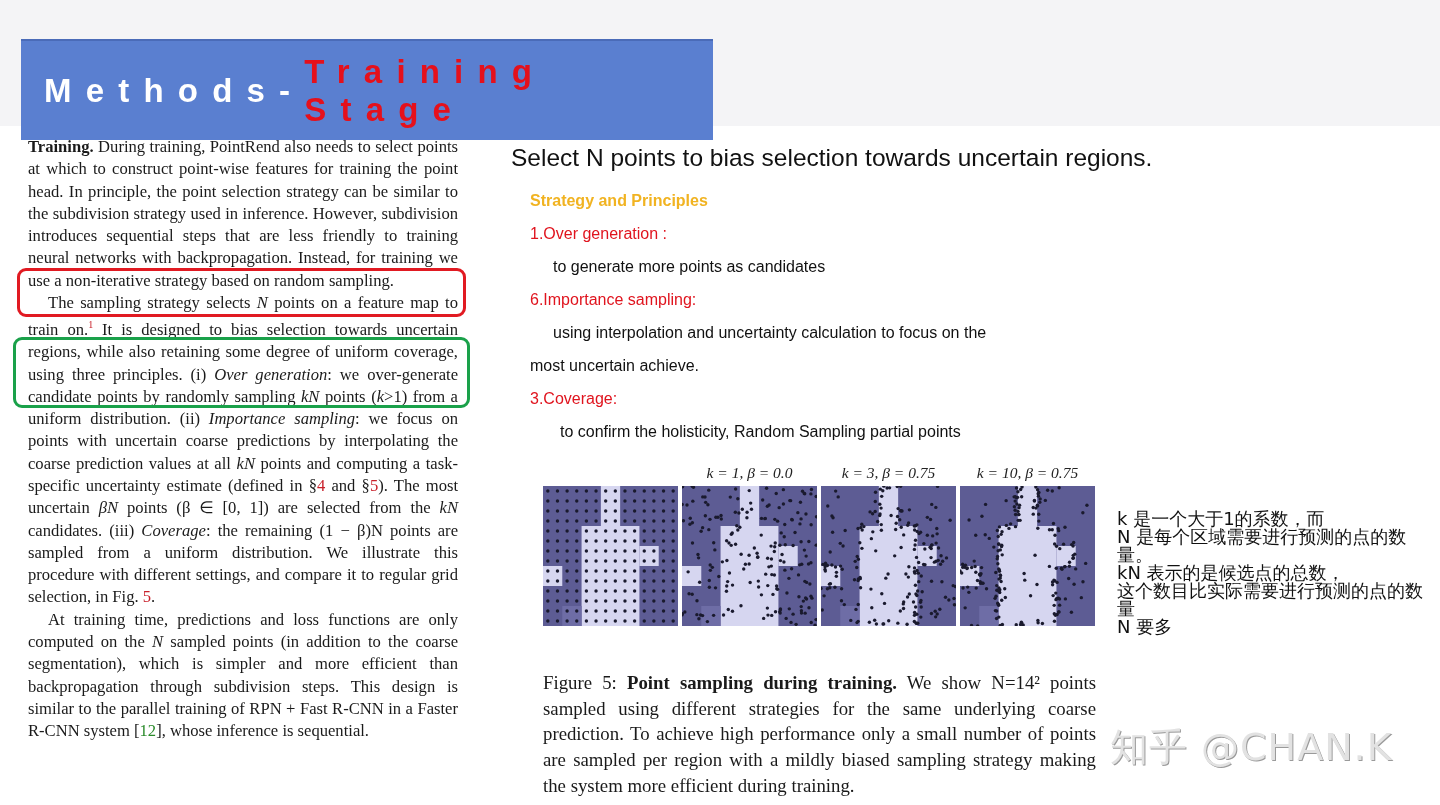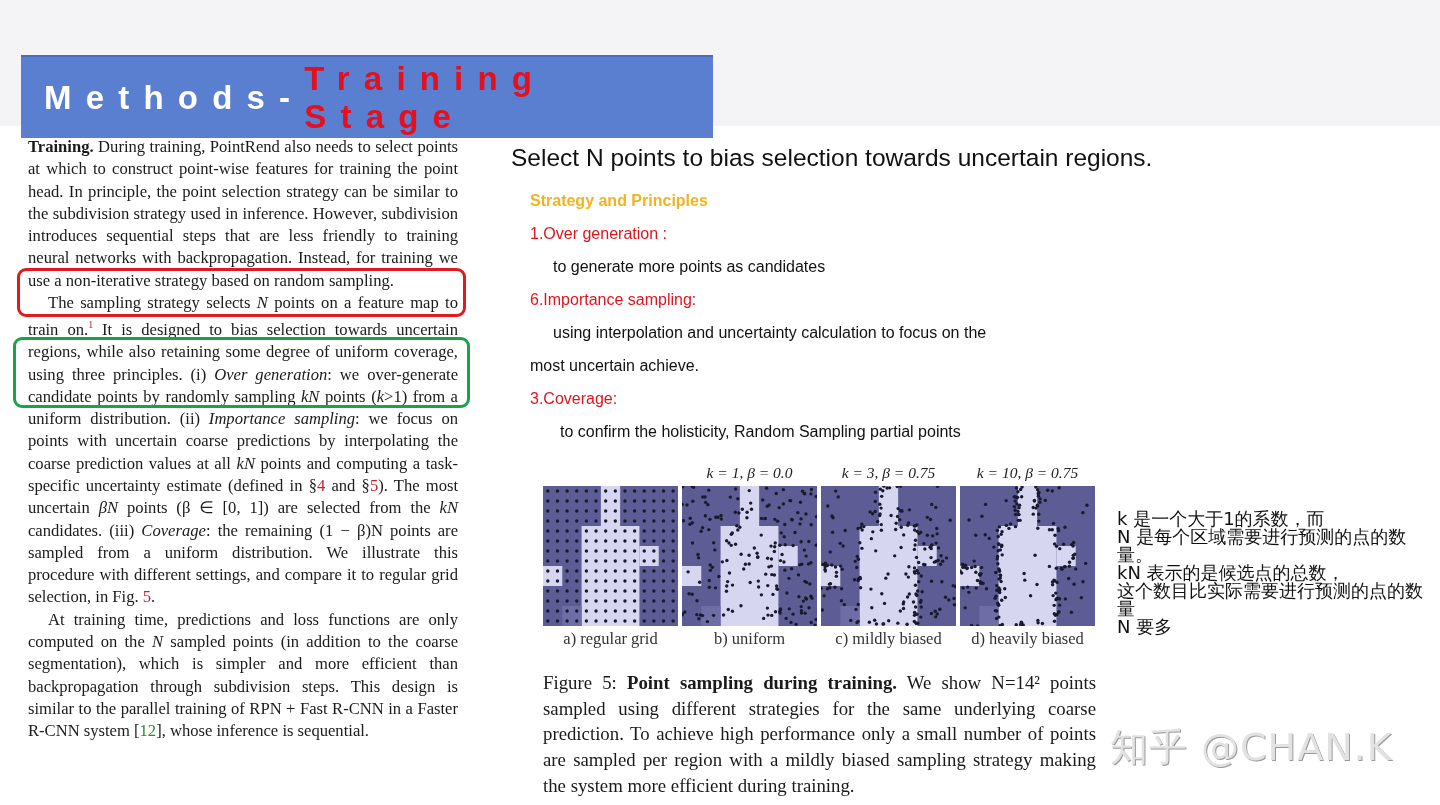--- a/index.html
+++ b/index.html
@@ -2,21 +2,21 @@
 <html><head>
 <meta charset="utf-8">
 <style>
   * { box-sizing: border-box; margin: 0; padding: 0; }
   html, body { width: 1440px; height: 805px; overflow: hidden; background: #ffffff; }
   body { position: relative; font-family: "Liberation Sans", sans-serif; }
 
   .top-band { position: absolute; left: 0; top: 0; width: 1440px; height: 126px; background: #f4f4f6; }
 
   .title-bar {
-    position: absolute; left: 21px; top: 55px; width: 692px; height: 83px;
+    position: absolute; left: 21px; top: 39px; width: 692px; height: 101px;
     background: #5a7fd0; border-top: 2px solid #4a6bb8;
     display: flex; align-items: center; padding-left: 23px;
   }
   .title-bar span { font-family: "Liberation Sans", sans-serif; font-weight: bold; font-size: 33px; letter-spacing: 14.2px; }
   .title-white { color: #ffffff; }
   .title-red { color: #e5101b; }
 
   
   .paper { position: absolute; left: 28px; top: 136px; width: 430px;
     font-family: "Liberation Serif", serif; font-size: 16.6px; line-height: 22.3px; color: #1a1a1a; text-align: justify; }
@@ -917,26 +917,20 @@
           <circle cx="60.108177568813865" cy="34.36782124190024" r="1.7" fill="#1a1a2e"></circle>
           <circle cx="115.68691216674023" cy="82.89325997368118" r="1.7" fill="#1a1a2e"></circle>
           <circle cx="45.34107845758138" cy="111.487326813623" r="1.7" fill="#1a1a2e"></circle>
           <circle cx="7.23383668448489" cy="82.02253229078956" r="1.7" fill="#1a1a2e"></circle>
           <circle cx="108.67520375348404" cy="92.45131757690167" r="1.7" fill="#1a1a2e"></circle>
           <circle cx="105.39113945113083" cy="112.91337571708176" r="1.7" fill="#1a1a2e"></circle>
           <circle cx="33.851902814978686" cy="61.11322658188326" r="1.7" fill="#1a1a2e"></circle>
         </svg>
       </div>
   </div>
-  <div class="fig-labels">
-    <span>a) regular grid</span>
-    <span>b) uniform</span>
-    <span>c) mildly biased</span>
-    <span>d) heavily biased</span>
-  </div>
 </div>
 
 <div class="caption"><span>Figure 5:  </span><b>Point sampling during training.</b><span>  We show N=14² points sampled using different strategies for the same underlying coarse prediction. To achieve high performance only a small number of points are sampled per region with a mildly biased sampling strategy making the system more efficient during training.</span></div>
 
 <div class="cn-note">
   <div>k 是一个大于1的系数，而</div>
   <div>N 是每个区域需要进行预测的点的数量。</div>
   <div>kN 表示的是候选点的总数，</div>
   <div>这个数目比实际需要进行预测的点的数量</div>
   <div>N 要多</div>

